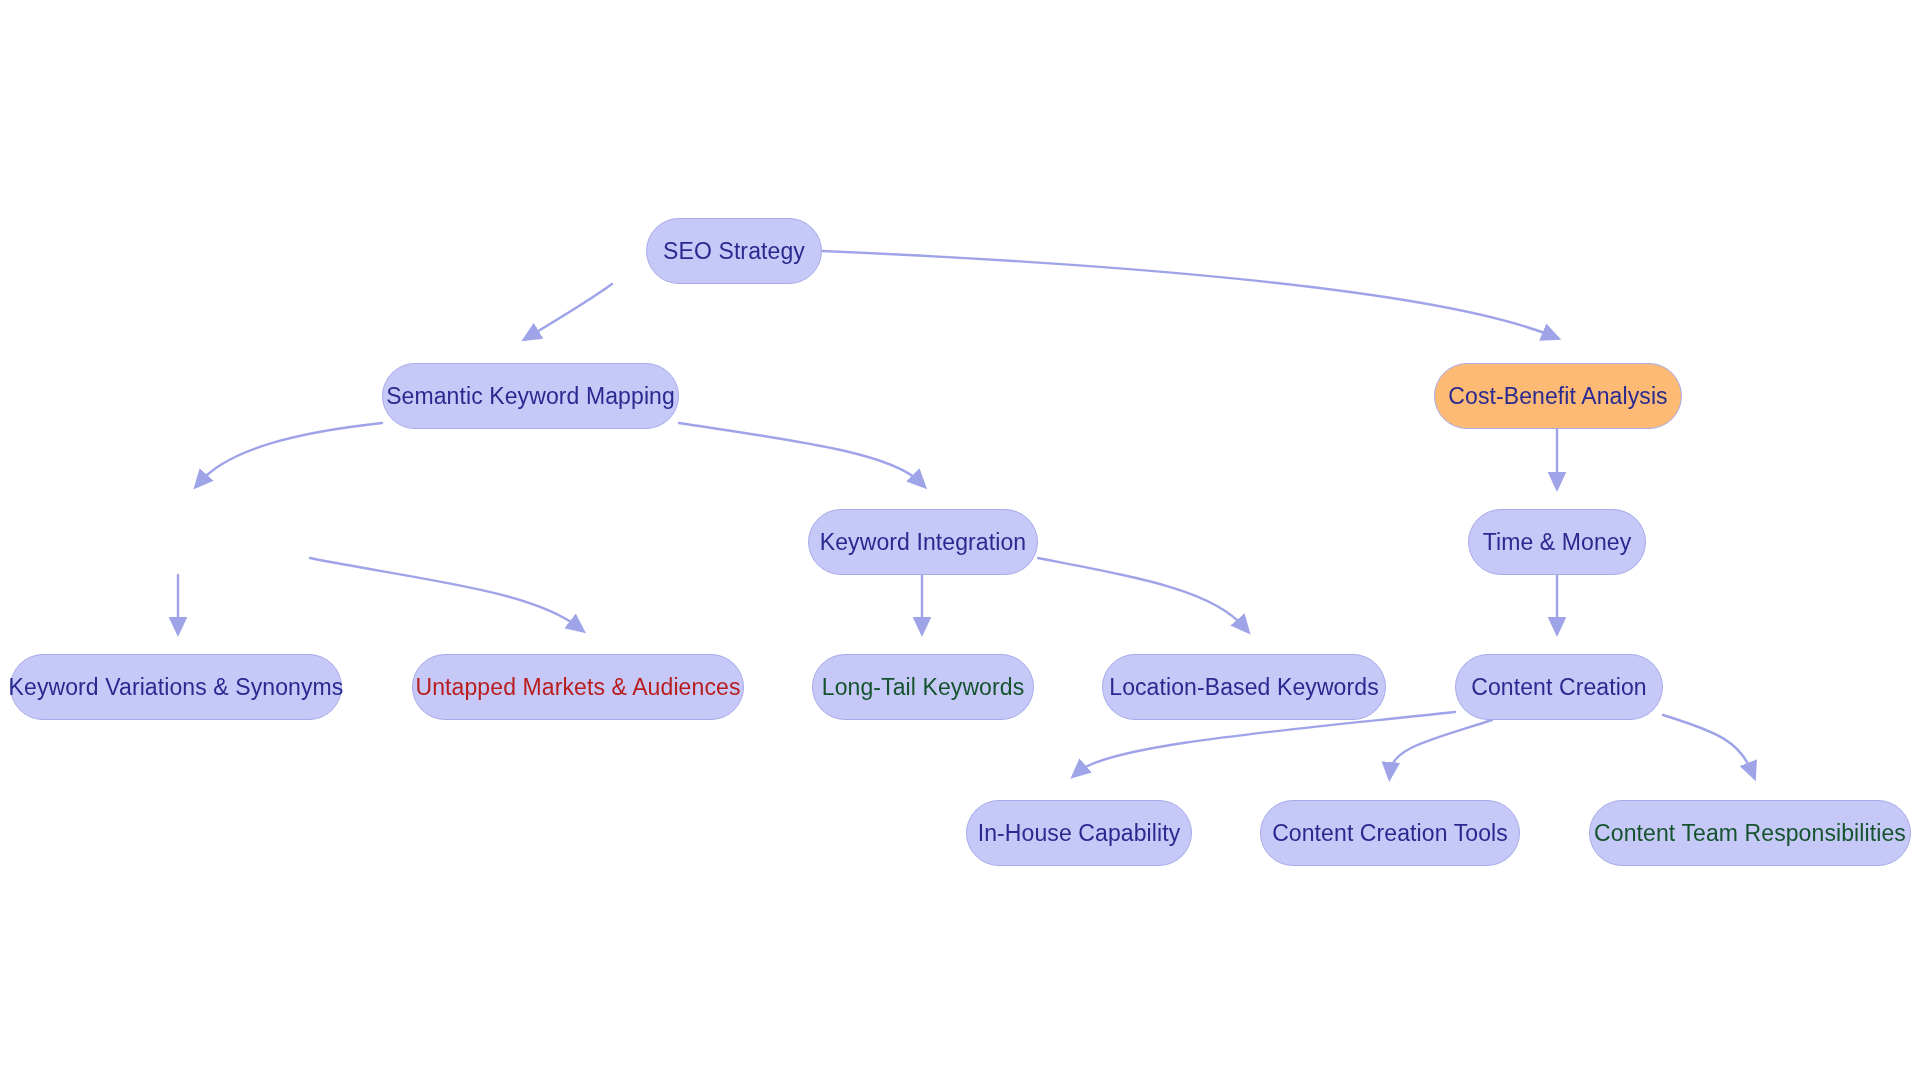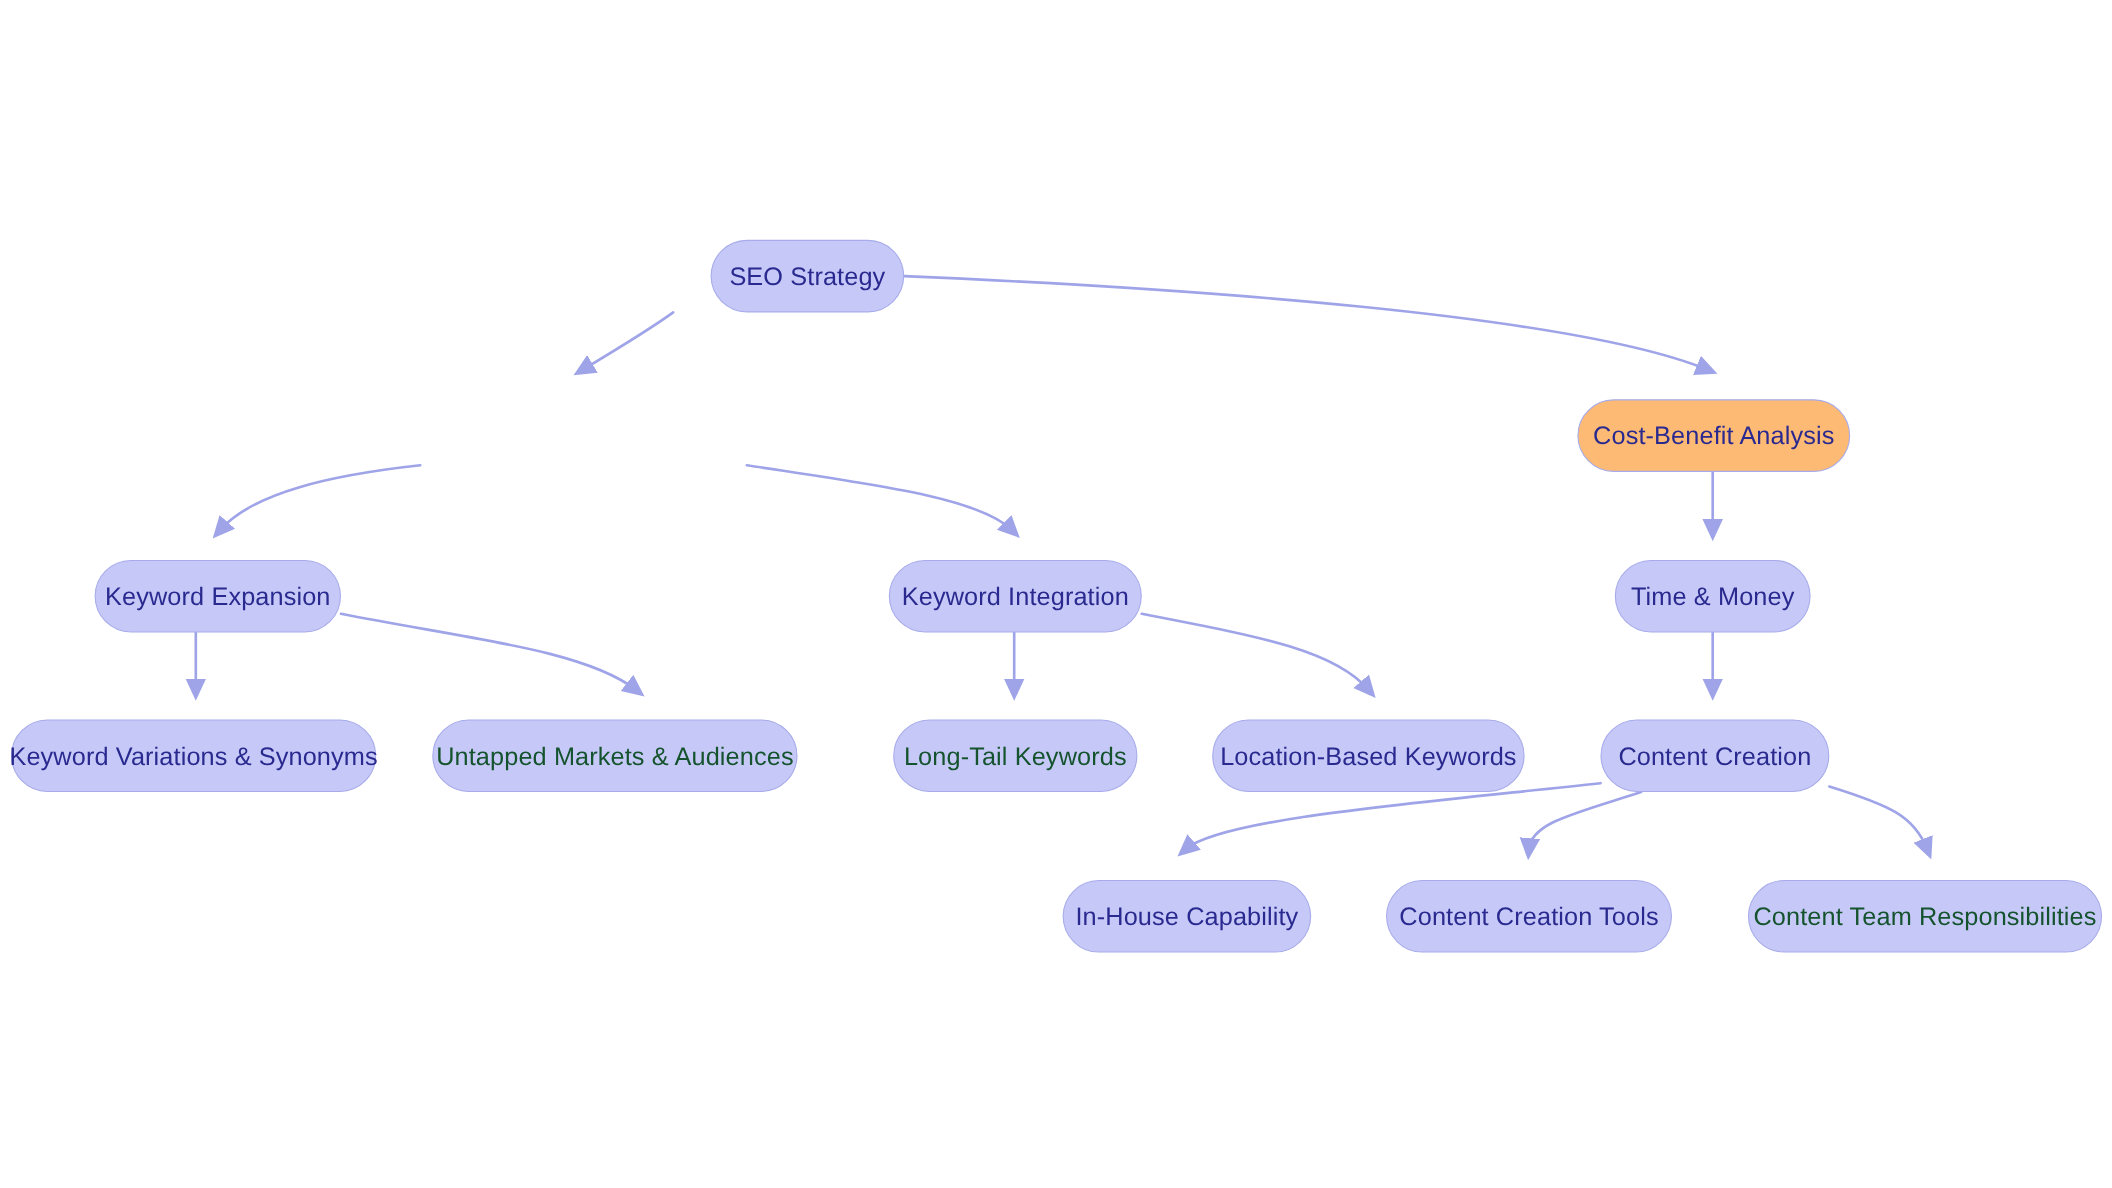--- a/index.html
+++ b/index.html
@@ -80,36 +80,36 @@
         <path d="M 1455 712 C 1290 730 1110 744 1078 772" fill="none" stroke="#9fa4e8" stroke-width="2.4" stroke-linecap="round" marker-end="url(#arrowhead)"></path>
         <path d="M 1492 720 C 1430 740 1392 748 1390 772" fill="none" stroke="#9fa4e8" stroke-width="2.4" stroke-linecap="round" marker-end="url(#arrowhead)"></path>
         <path d="M 1663 715 C 1718 732 1740 742 1752 772" fill="none" stroke="#9fa4e8" stroke-width="2.4" stroke-linecap="round" marker-end="url(#arrowhead)"></path>
       </g>
   </svg>
 
   <div id="node-layer">
       <div class="node" style="left: 646px; top: 218px; width: 176px; height: 66px; border-radius: 33px; background: rgb(198, 201, 248); border-color: rgb(167, 171, 233); color: rgb(41, 41, 143);">
         <span class="node-label">SEO Strategy</span>
       </div>
+      <div class="node" style="left: 382px; top: 363px; width: 297px; height: 66px; border-radius: 33px; background: rgb(198, 201, 248); border-color: rgb(167, 171, 233); color: rgb(41, 41, 143);">
+        <span class="node-label">Semantic Keyword Mapping</span>
+      </div>
       <div class="node" style="left: 1434px; top: 363px; width: 248px; height: 66px; border-radius: 33px; background: #fdba74; border-color: rgb(167, 171, 233); color: rgb(41, 41, 143);">
         <span class="node-label">Cost-Benefit Analysis</span>
-      </div>
-      <div class="node" style="left: 86px; top: 509px; width: 224px; height: 66px; border-radius: 33px; background: rgb(198, 201, 248); border-color: rgb(167, 171, 233); color: rgb(41, 41, 143);">
-        <span class="node-label">Keyword Expansion</span>
       </div>
       <div class="node" style="left: 808px; top: 509px; width: 230px; height: 66px; border-radius: 33px; background: rgb(198, 201, 248); border-color: rgb(167, 171, 233); color: rgb(41, 41, 143);">
         <span class="node-label">Keyword Integration</span>
       </div>
       <div class="node" style="left: 1468px; top: 509px; width: 178px; height: 66px; border-radius: 33px; background: rgb(198, 201, 248); border-color: rgb(167, 171, 233); color: rgb(41, 41, 143);">
         <span class="node-label">Time &amp; Money</span>
       </div>
       <div class="node" style="left: 10px; top: 654px; width: 332px; height: 66px; border-radius: 33px; background: rgb(198, 201, 248); border-color: rgb(167, 171, 233); color: rgb(41, 41, 143);">
         <span class="node-label">Keyword Variations &amp; Synonyms</span>
       </div>
-      <div class="node" style="left: 393px; top: 654px; width: 332px; height: 66px; border-radius: 33px; background: rgb(198, 201, 248); border-color: rgb(167, 171, 233); color: #14532d;">
+      <div class="node" style="left: 412px; top: 654px; width: 332px; height: 66px; border-radius: 33px; background: rgb(198, 201, 248); border-color: rgb(167, 171, 233); color: #b91c1c;">
         <span class="node-label">Untapped Markets &amp; Audiences</span>
       </div>
       <div class="node" style="left: 812px; top: 654px; width: 222px; height: 66px; border-radius: 33px; background: rgb(198, 201, 248); border-color: rgb(167, 171, 233); color: #14532d;">
         <span class="node-label">Long-Tail Keywords</span>
       </div>
       <div class="node" style="left: 1102px; top: 654px; width: 284px; height: 66px; border-radius: 33px; background: rgb(198, 201, 248); border-color: rgb(167, 171, 233); color: rgb(41, 41, 143);">
         <span class="node-label">Location-Based Keywords</span>
       </div>
       <div class="node" style="left: 1455px; top: 654px; width: 208px; height: 66px; border-radius: 33px; background: rgb(198, 201, 248); border-color: rgb(167, 171, 233); color: rgb(41, 41, 143);">
         <span class="node-label">Content Creation</span>

